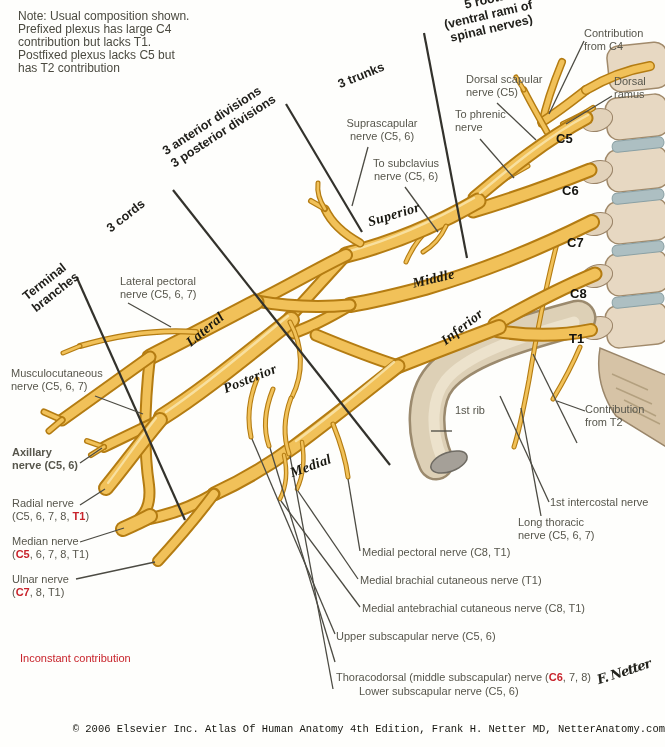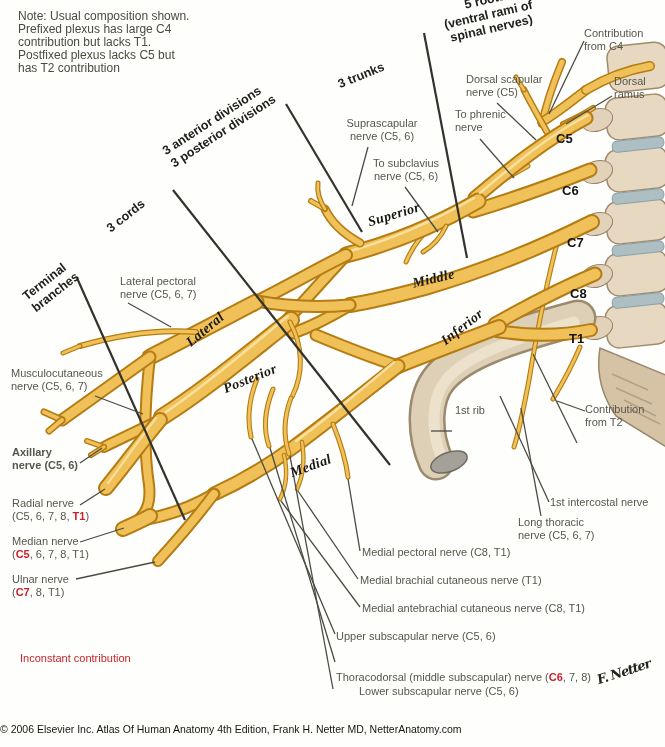--- a/index.html
+++ b/index.html
@@ -15,21 +15,21 @@
   .ctr{text-align:center;}
   .hdg{position:absolute;font-weight:bold;color:#21201c;font-size:12.5px;line-height:14.5px;
        transform-origin:0 0;white-space:pre-line;}
   .cord{position:absolute;font-family:"Liberation Serif",serif;font-style:italic;font-weight:bold;
         font-size:14px;color:#17160f;transform-origin:0 0;letter-spacing:.4px;}
   .vert{position:absolute;font-weight:bold;font-size:13px;color:#141410;}
   .red{color:#c8232b;font-weight:bold;}
   .redlbl{color:#c8232b;margin-top:24px;}
   .note{position:absolute;left:18px;top:10px;width:205px;font-size:12px;line-height:13px;
         color:#4b4a40;white-space:pre-line;}
-  .foot{position:absolute;left:0;right:0;top:723px;text-align:left;font-size:10.5px;color:#15150f;}
+  .foot{position:absolute;left:0;right:0;top:723px;text-align:right;font-size:10.5px;color:#15150f;font-family:Liberation Mono, monospace;}
   .sig{position:absolute;left:596px;top:664px;font-family:"DejaVu Serif",serif;font-style:italic;
        font-weight:bold;font-size:13px;color:#23231d;transform:rotate(-18deg);letter-spacing:-1px;}
   .mix span{display:inline;}
   .mline{display:block;}
 </style>
 </head>
 <body>
 
 <div id="stage">
 

